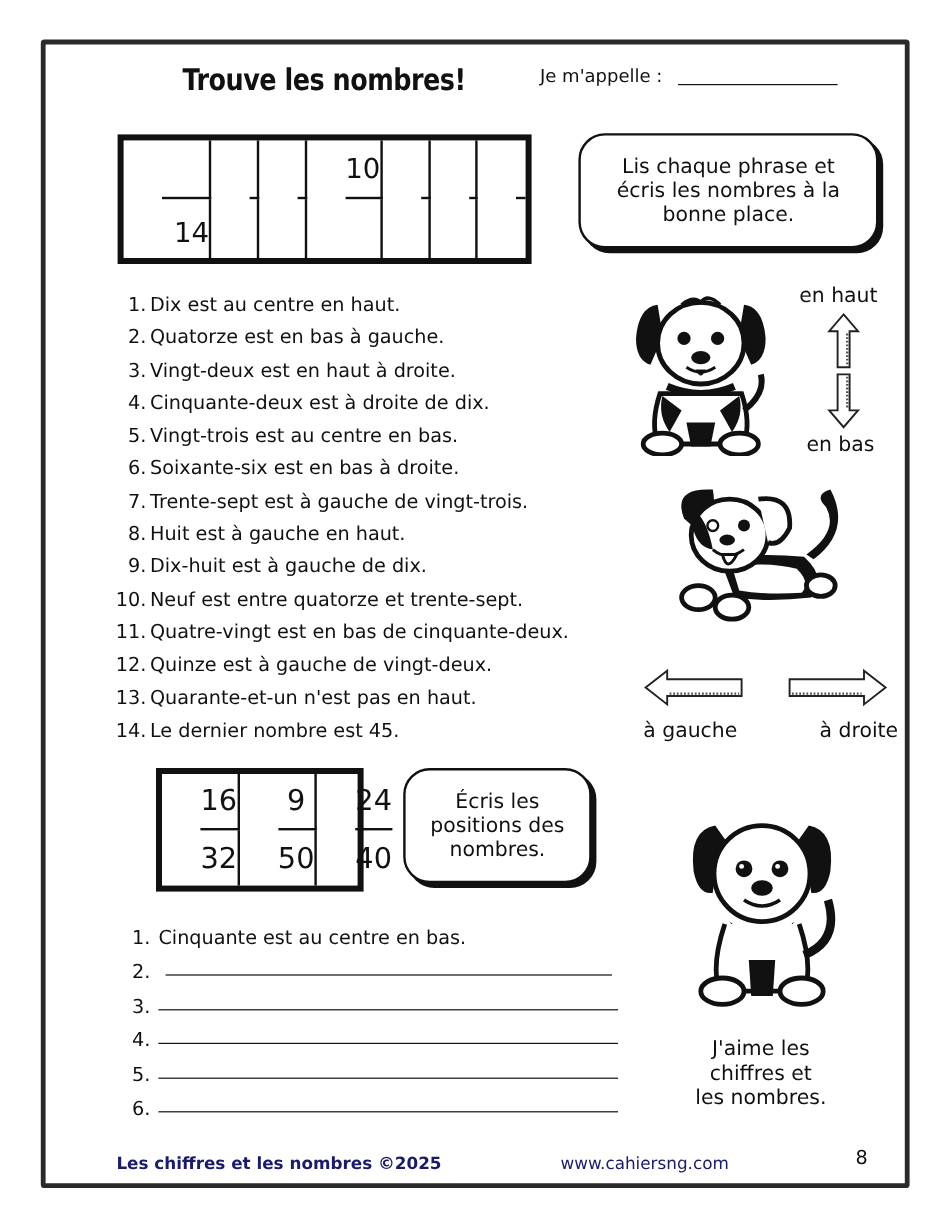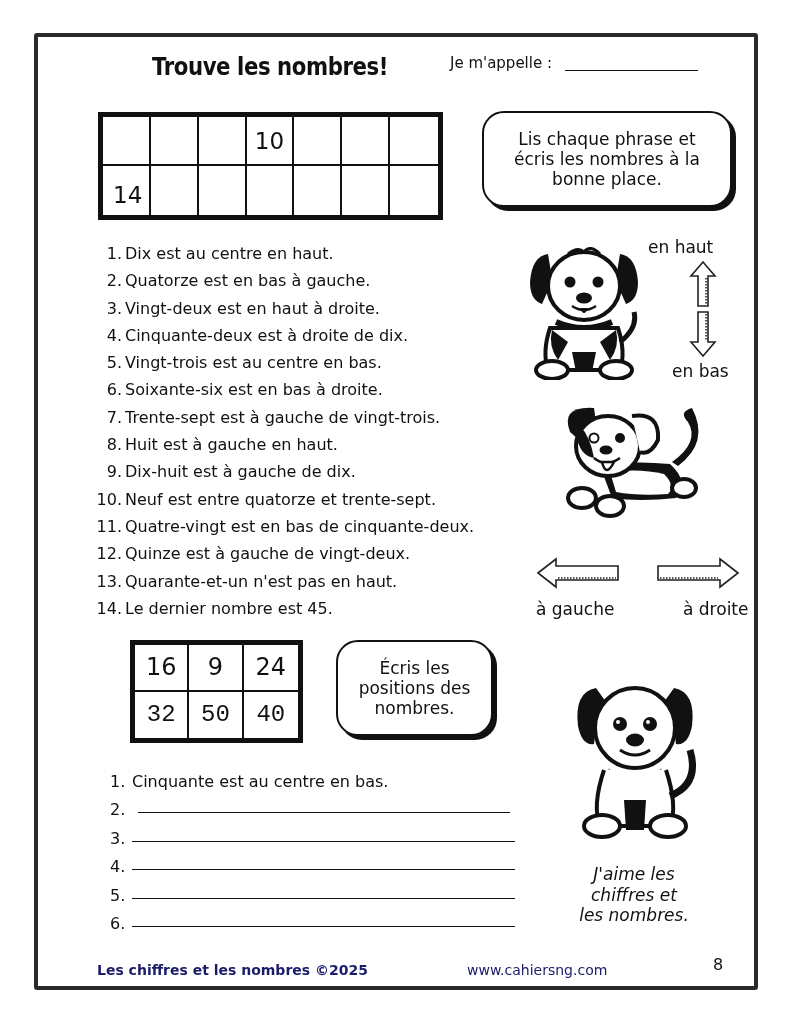--- a/index.html
+++ b/index.html
@@ -8,31 +8,31 @@
   .page-frame { position:absolute; left:34px; top:33px; width:724px; height:957px;
                 border:4px solid #2a2a2a; border-radius:3px; box-sizing:border-box; }
   .abs { position:absolute; }
   .title { left:152px; top:52px; font-family:"DejaVu Sans", sans-serif; font-weight:bold;
            font-size:25px; letter-spacing:-0.5px; transform:scaleX(0.85); transform-origin:left; }
   .name-label { left:450px; top:54px; font-size:15px; }
   .name-line { left:565px; top:70px; width:133px; border-bottom:1.5px solid #111; }
   .grid { border:5px solid #111; box-sizing:border-box; display:grid; background:#fff; }
   .grid .cell { border-right:2px solid #111; border-bottom:2px solid #111;
                 display:flex; align-items:center; justify-content:center;
-                font-size:23px; box-sizing:border-box; }
+                font-size:23px; box-sizing:border-box;margin-left:32px; }
   .big-grid { left:98px; top:112px; width:345px; height:108px;
               grid-template-columns:repeat(7,1fr); grid-template-rows:1fr 1fr; }
   .big-grid .cell.c7 { border-right:none; }
   .big-grid .cell.r2 { border-bottom:none; }
   .big-grid .cell.first-bottom { justify-content:flex-start; padding-left:10px; padding-top:8px; }
   .small-grid { left:130px; top:640px; width:173px; height:103px;
                 grid-template-columns:repeat(3,1fr); grid-template-rows:1fr 1fr; }
   .small-grid .cell { font-size:24px; }
   .small-grid .cell.c3 { border-right:none; }
-  .small-grid .cell.r2 { border-bottom:none;font-family:Liberation Mono, monospace; }
+  .small-grid .cell.r2 { border-bottom:none; }
   .bubble { border:2px solid #111; border-radius:22px; box-sizing:border-box;
             box-shadow:4px 4px 0 #111; background:#fff; text-align:center;
             display:flex; align-items:center; justify-content:center;
             font-size:17px; line-height:20px; }
   .bubble-1 { left:482px; top:111px; width:250px; height:96px; padding:0 10px; }
   .bubble-2 { left:336px; top:640px; width:157px; height:96px; padding:0 8px; }
   .list { left:90px; top:240px; margin:0; padding:0; list-style:none; }
   .list li { font-size:16px; line-height:27.3px; white-space:nowrap; }
   .list .num { display:inline-block; width:32px; text-align:right; padding-right:3px; }
   .label { font-size:17px; }
@@ -112,21 +112,21 @@
     <path d="M22 86 Q14 110 20 128 L92 128 Q98 110 90 86 Z" fill="#fff" stroke="#111" stroke-width="4"></path>
     <path d="M24 88 Q20 104 30 118 L40 100 Z" fill="#111"></path>
     <path d="M88 88 Q92 104 82 118 L72 100 Z" fill="#111"></path>
     <path d="M92 100 Q110 86 106 70" fill="none" stroke="#111" stroke-width="5"></path>
     <ellipse cx="24" cy="128" rx="16" ry="9" fill="#fff" stroke="#111" stroke-width="4"></ellipse>
     <ellipse cx="88" cy="128" rx="16" ry="9" fill="#fff" stroke="#111" stroke-width="4"></ellipse>
     <path d="M44 110 L68 110 L64 130 L48 130 Z" fill="#111"></path>
   </svg>
 </div>
 
-<div class="abs label" style="left:648px;top:237px;">en haut</div>
+<div class="abs label" style="left:666px;top:237px;">en haut</div>
 <div class="abs" style="left:688px;top:260px;">
   <svg width="30" height="48" viewBox="0 0 30 48">
     <path d="M15 2 L27 16 L20 16 L20 46 L10 46 L10 16 L3 16 Z" fill="#fff" stroke="#222" stroke-width="1.6"></path>
     <path d="M18 18 L18 44" stroke="#555" stroke-width="2" stroke-dasharray="1.5 1.5"></path>
   </svg>
 </div>
 <div class="abs" style="left:688px;top:310px;">
   <svg width="30" height="48" viewBox="0 0 30 48">
     <path d="M10 2 L20 2 L20 32 L27 32 L15 46 L3 32 L10 32 Z" fill="#fff" stroke="#222" stroke-width="1.6"></path>
     <path d="M18 4 L18 30" stroke="#555" stroke-width="2" stroke-dasharray="1.5 1.5"></path>
@@ -226,21 +226,21 @@
     <path d="M46 74 Q61 84 76 74" fill="none" stroke="#111" stroke-width="3"></path>
     <path d="M34 92 Q61 118 88 92 Q84 100 61 110 Q38 100 34 92 Z" fill="#111"></path>
     <path d="M30 94 Q18 130 26 150 L96 150 Q104 130 92 94" fill="#fff" stroke="#111" stroke-width="4"></path>
     <path d="M96 120 Q126 108 116 74" fill="none" stroke="#111" stroke-width="7"></path>
     <ellipse cx="28" cy="150" rx="18" ry="11" fill="#fff" stroke="#111" stroke-width="4"></ellipse>
     <ellipse cx="94" cy="150" rx="18" ry="11" fill="#fff" stroke="#111" stroke-width="4"></ellipse>
     <path d="M50 124 L72 124 L70 154 L52 154 Z" fill="#111"></path>
   </svg>
 </div>
 
-<div class="abs" style="left:556px;top:864px;width:156px;text-align:center;font-size:17px;line-height:20.5px;font-style:italic;">
+<div class="abs" style="left:556px;top:864px;width:156px;text-align:center;font-size:17px;line-height:20.5px;">
   <div>J'aime les</div>
   <div>chiffres et</div>
   <div>les nombres.</div>
 </div>
 
 <div class="abs footer-left">Les chiffres et les nombres ©2025</div>
 <div class="abs footer-right">www.cahiersng.com</div>
 <div class="abs page-num">8</div>
 
 </body></html>

